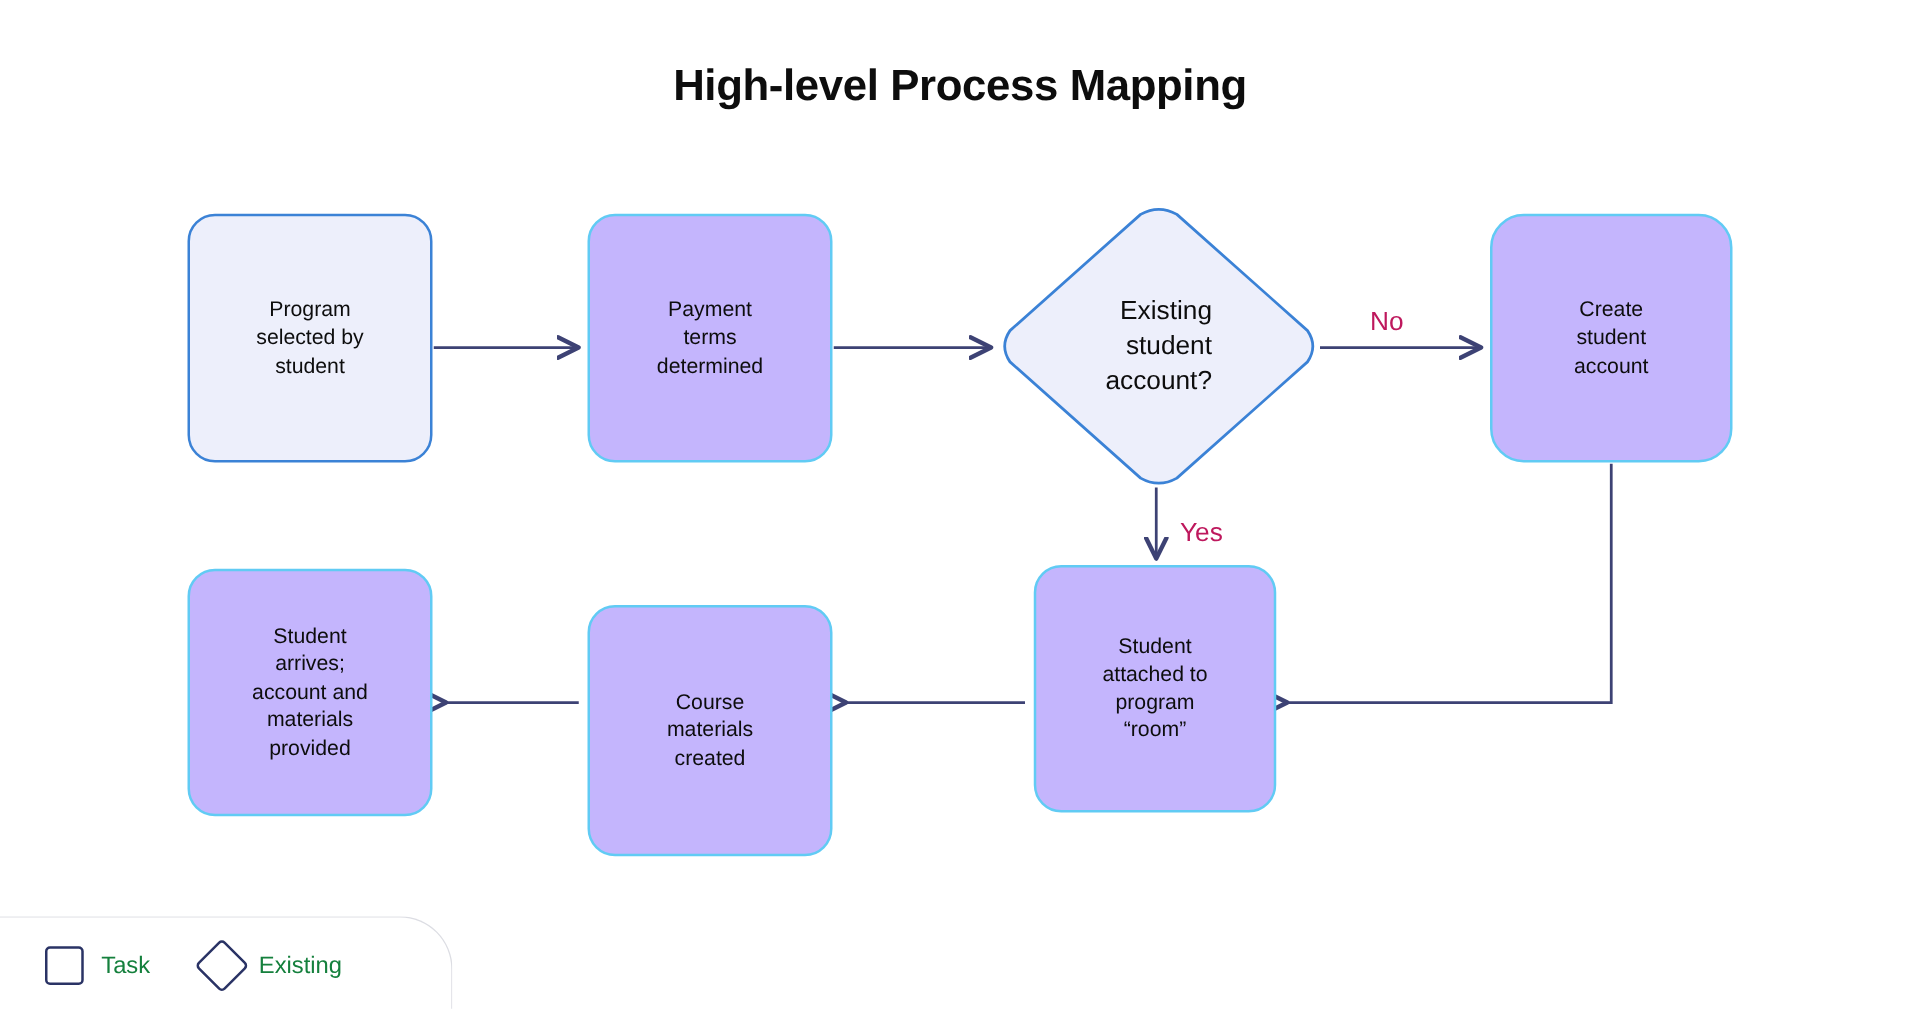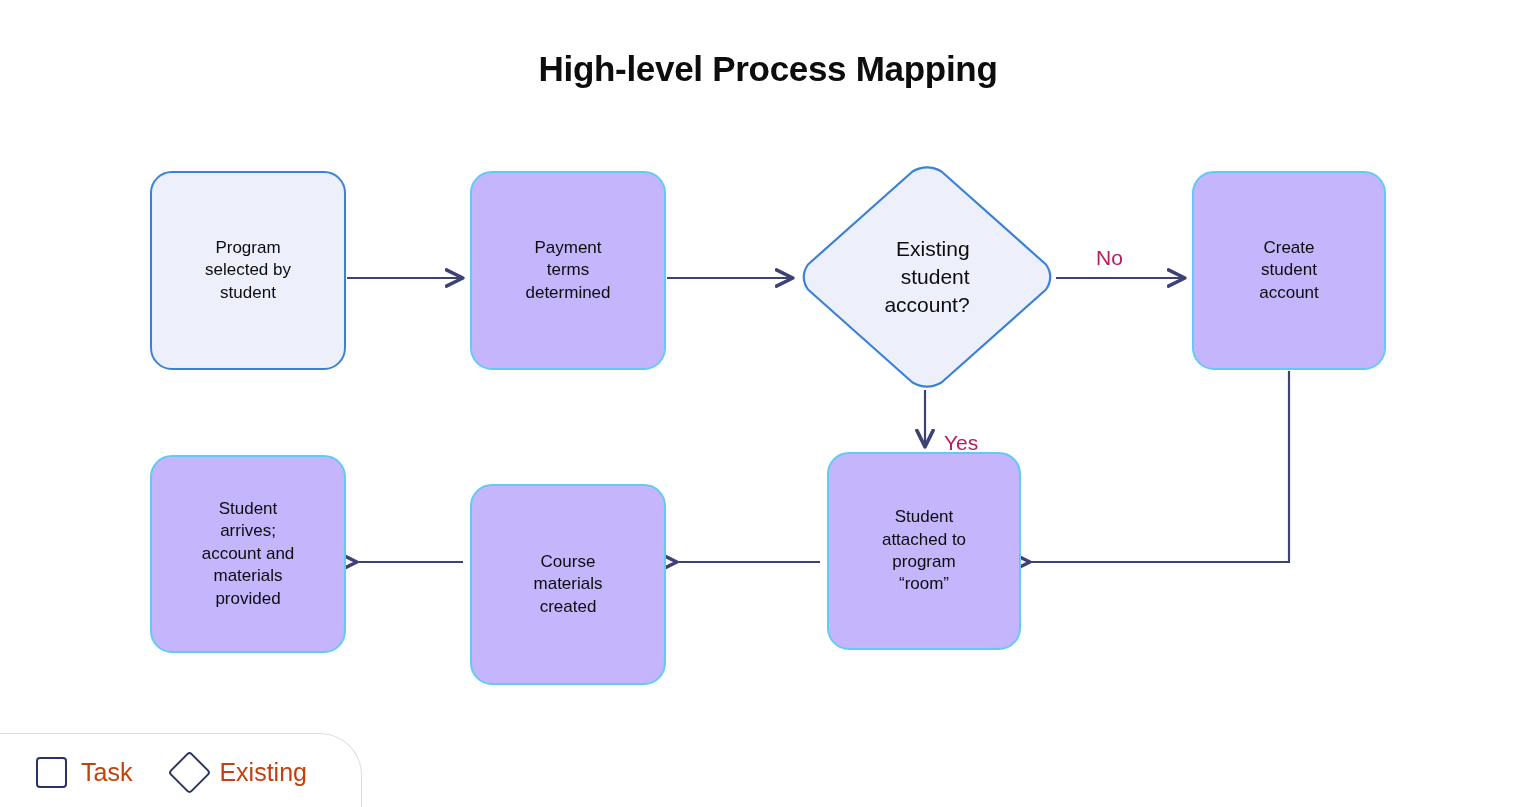--- a/index.html
+++ b/index.html
@@ -134,22 +134,22 @@
   .legend-diamond {
     width: 31px;
     height: 31px;
     border: 2px solid #2a3365;
     border-radius: 4px;
     box-sizing: border-box;
     transform: rotate(45deg);
   }
   .legend-label {
     margin-left: 14px;
-    font-size: 25px;
-    color: #c2410c;
+    font-size: 19px;
+    color: #15803d;
   }
 </style>
 </head>
 <body>
 
 <div id="canvas">
 
   <div class="title">High-level Process Mapping</div>
 
   <svg id="connectors" viewBox="0 0 1536 807" width="1536" height="807">
@@ -174,21 +174,21 @@
     <line x1="925" y1="390" x2="925" y2="446" stroke="#3d4274" stroke-width="2.2" marker-end="url(#arrow-d)"></line>
 
     <path d="M1289,372 L1289,562 L1029,562" fill="none" stroke="#3d4274" stroke-width="2.2" stroke-linecap="square" stroke-linejoin="miter" marker-end="url(#arrow-l)"></path>
 
     <line x1="820" y1="562" x2="676" y2="562" stroke="#3d4274" stroke-width="2.2" marker-end="url(#arrow-l)"></line>
 
     <line x1="463" y1="562" x2="356" y2="562" stroke="#3d4274" stroke-width="2.2" marker-end="url(#arrow-l)"></line>
   </svg>
 
   <div class="edge-label" style="left:1096px; top:247px;">No</div>
-  <div class="edge-label" style="left:944px; top:432px;">Yes</div>
+  <div class="edge-label" style="left:944px; top:416px;">Yes</div>
 
   <div class="node lavender" style="left:150px; top:171px; width:196px; height:199px;">
     <span class="node-text">Program
 selected by
 student</span>
   </div>
 
   <div class="node cyan" style="left:470px; top:171px; width:196px; height:199px;">
     <span class="node-text">Payment
 terms
@@ -204,21 +204,21 @@
                L141.5,216.5
                Q127,224.6 112.5,216.5
                L8,123.5
                Q-0.5,111 8,98.5 Z" fill="#edeffb" stroke="#3b82d6" stroke-width="2.2" stroke-linejoin="round"></path>
     </svg>
     <div class="diamond-label">Existing
 student
 account?</div>
   </div>
 
-  <div class="node cyan" style="left:1192px; top:171px; width:194px; height:199px;">
+  <div class="node cyan" style="left:1192px; top:171px; width:194px; height:199px;border-radius:27px;">
     <span class="node-text">Create
 student
 account</span>
   </div>
 
   <div class="node cyan" style="left:150px; top:455px; width:196px; height:198px;">
     <span class="node-text">Student
 arrives;
 account and
 materials

